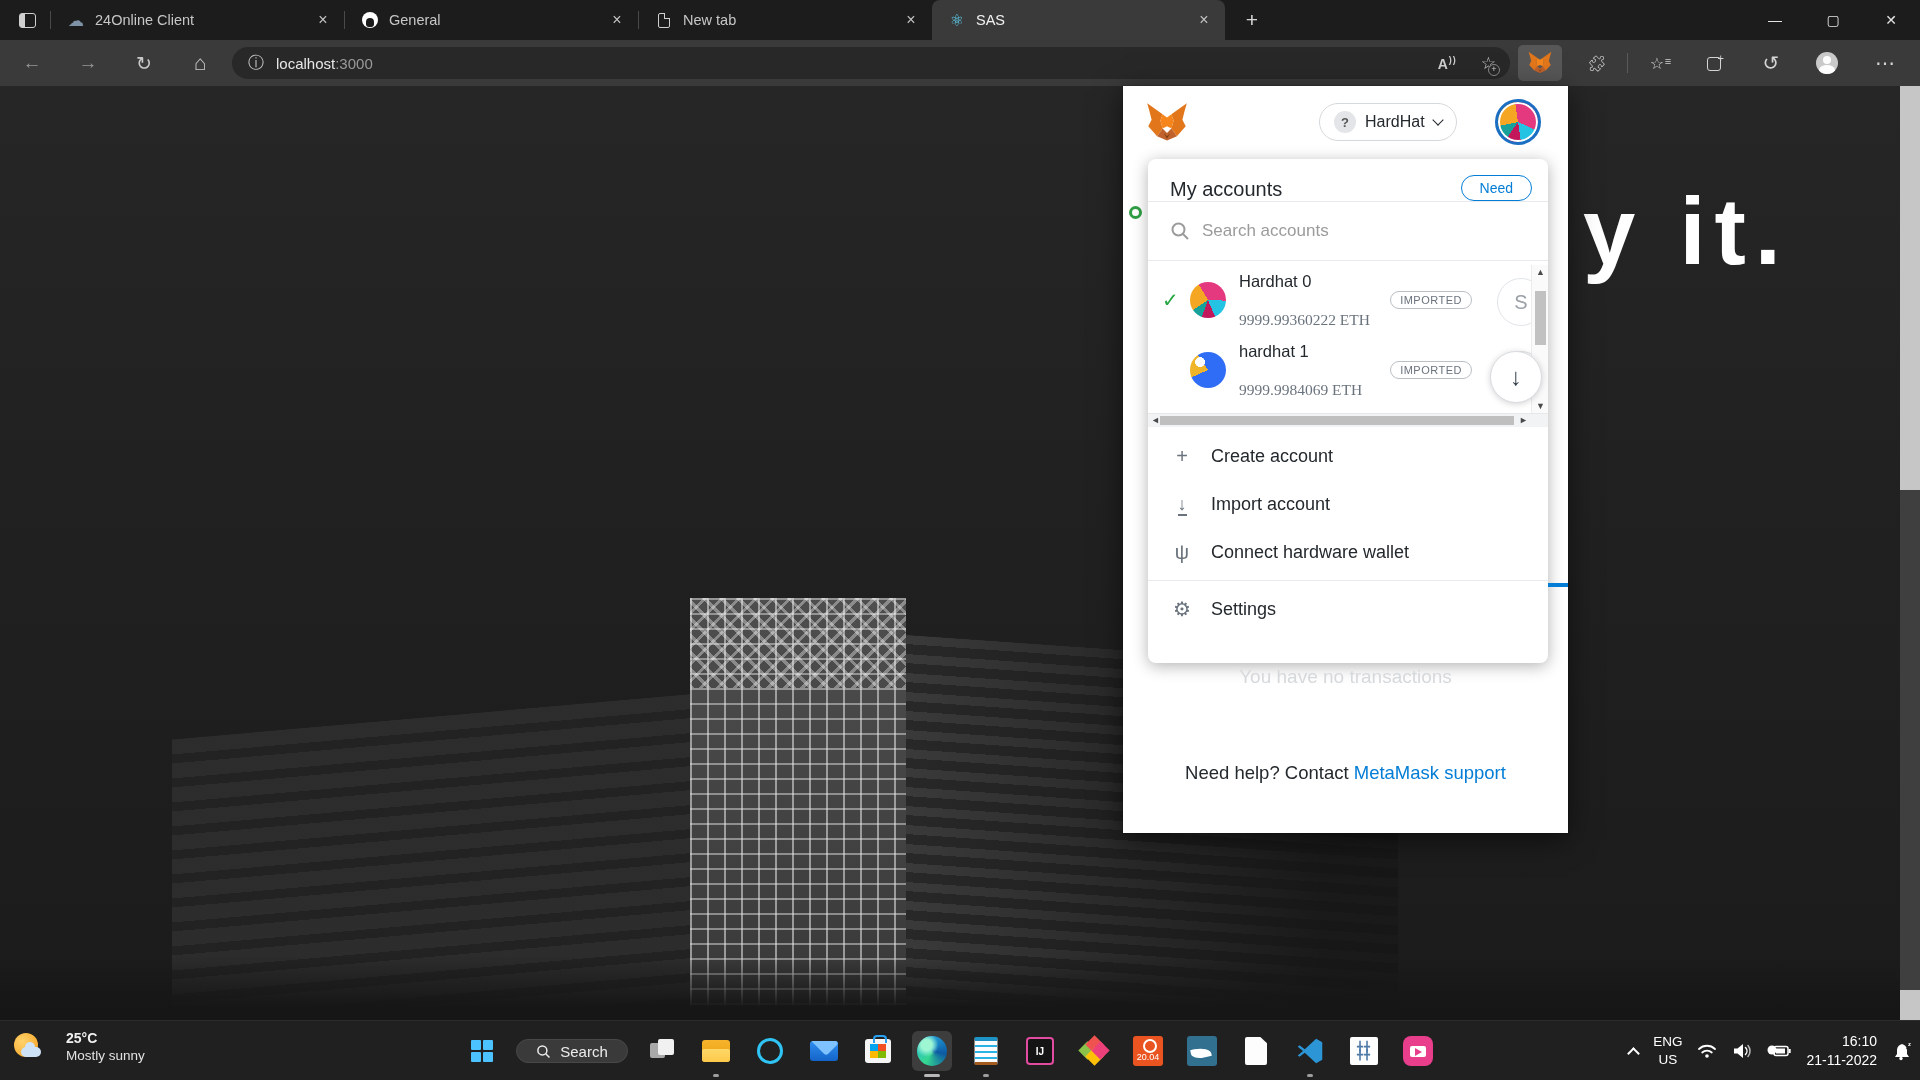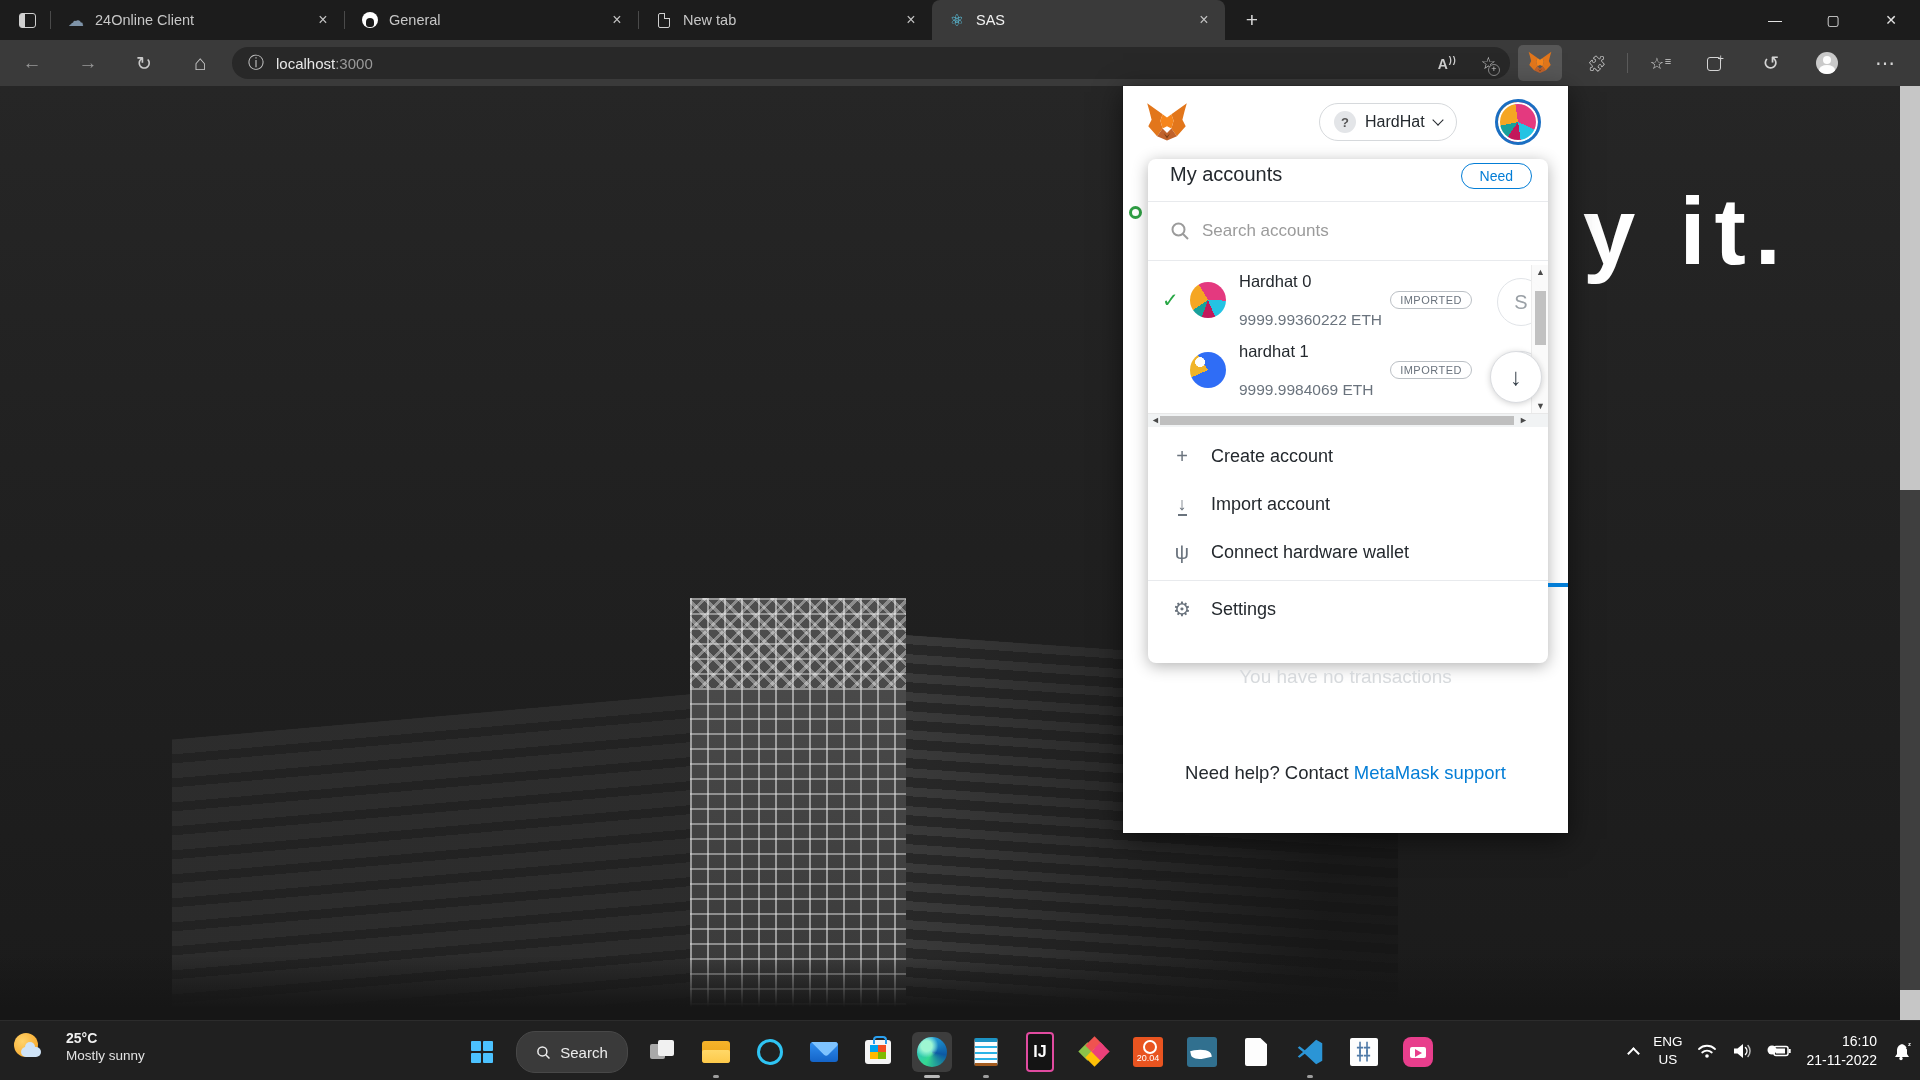--- a/index.html
+++ b/index.html
@@ -73,36 +73,36 @@
   
   .mm { position:absolute; left:1123px; top:86px; width:445px; height:747px; background:#fff; box-shadow:0 6px 26px rgba(0,0,0,.55), 0 0 0 1px rgba(0,0,0,.12); color:#24292e; }
   .mm-fox { position:absolute; left:22px; top:16px; }
   .net-pill { position:absolute; left:196px; top:17px; height:38px; border:1px solid #d6d9dc; border-radius:19px; display:flex; align-items:center; gap:9px; padding:0 14px; background:#fff; }
   .q-circle { width:22px; height:22px; border-radius:50%; background:#e3e5e8; color:#555; font-size:13px; font-weight:bold; display:grid; place-items:center; }
   .net-name { font-size:16px; color:#24292e; }
   .chev-down { width:8px; height:8px; border-right:1.8px solid #24292e; border-bottom:1.8px solid #24292e; transform:rotate(45deg); margin-top:-4px; }
   .mm-avatar { position:absolute; left:372px; top:13px; width:46px; height:46px; border-radius:50%; border:3px solid #1b6ec2; box-shadow:inset 0 0 0 2px #fff; background:conic-gradient(from 215deg,#18a09b 0 12%,#f5a623 12% 38%,#e4397f 38% 72%,#24c3e3 72% 88%,#c2185b 88% 100%); }
   .green-dot { position:absolute; left:6px; top:120px; width:13px; height:13px; border:3px solid #2f9e44; border-radius:50%; }
   .mm-card { position:absolute; left:25px; top:73px; width:400px; height:504px; background:#fff; border-radius:8px; box-shadow:0 3px 16px rgba(0,0,0,.3); overflow:hidden; }
-  .card-head { height:42px; display:flex; align-items:flex-start; padding:4px 16px 0 22px; }
+  .card-head { height:42px; display:flex; align-items:flex-end; padding:4px 16px 0 22px; }
   .card-title { font-size:20px; color:#24292e; }
   .lock-btn { margin-left:auto; border:1px solid #037dd6; color:#037dd6; background:#fff; border-radius:15px; padding:4px 18px; font-size:14px; font-family:inherit; }
   .search-row { height:60px; border-top:1px solid #e8eaed; border-bottom:1px solid #e8eaed; display:flex; align-items:center; gap:12px; padding:0 22px; }
   .mm-search { border:0; outline:none; flex:1; font-size:17px; color:#24292e; font-family:inherit; }
   .mm-search::placeholder { color:#9b9b9b; }
   .acct-list { position:relative; height:148px; }
   .acct-row { height:70px; display:flex; align-items:center; padding:0 14px; }
   .acct-row:first-child { margin-top:4px; }
   .check { width:28px; font-size:20px; color:#28a745; }
   .jazz { width:36px; height:36px; border-radius:50%; flex:none; }
   .jazz-1 { background:conic-gradient(from 200deg,#18a09b 0 10%,#f5a623 10% 36%,#e4397f 36% 70%,#24c3e3 70% 88%,#c2185b 88% 100%); }
   .jazz-2 { background:radial-gradient(circle at 28% 28%, #fdfdfd 0 13%, transparent 14%), conic-gradient(from 95deg,#2f6df6 0 42%,#f0b429 42% 64%,#2f6df6 64% 100%); }
   .acct-info { margin-left:13px; }
   .acct-name { font-size:16.5px; color:#24292e; }
-  .acct-bal { font-size:15.5px; color:#6a737d; margin-top:20px; }
+  .acct-bal { font-size:15.5px; color:#6a737d; margin-top:20px;font-family:Liberation Serif, serif; }
   .imported { margin-left:auto; margin-right:62px; border:1px solid #bbc0c5; border-radius:10px; padding:2px 9px; font-size:11px; letter-spacing:.5px; color:#6a737d; background:#fff; }
   .s-chip { position:absolute; right:3px; width:48px; height:48px; border:1px solid #e1e4e8; border-radius:50%; background:#fff; color:#9aa0a6; font-size:20px; display:grid; place-items:center; z-index:1; }
   .s-chip.r1 { top:13px; } .s-chip.r2 { top:86px; }
   .vsb { position:absolute; right:0; top:0; width:17px; height:148px; background:rgba(250,250,250,.94); border-left:1px solid #ececec; z-index:2; }
   .vsb-arrow { position:absolute; left:0; width:17px; text-align:center; font-size:9px; color:#4a4a4a; }
   .vsb-thumb { position:absolute; left:3px; top:26px; width:11px; height:54px; background:#c1c1c1; }
   .down-btn { position:absolute; left:342px; top:192px; width:52px; height:52px; border-radius:50%; background:#fff; border:1px solid #dadce0; box-shadow:0 1px 6px rgba(0,0,0,.18); display:grid; place-items:center; font-size:24px; color:#37414b; z-index:4; }
   .hsb { height:14px; background:#f1f3f4; border-top:1px solid #e8e8e8; position:relative; }
   .hsb-thumb { position:absolute; left:12px; right:34px; top:2px; height:9px; background:#bfbfbf; }
   .hsb-arrow { position:absolute; top:1px; font-size:9px; color:#4a4a4a; }
@@ -129,36 +129,36 @@
   .w-cloud::before { content:''; position:absolute; left:4px; top:-5px; width:10px; height:10px; border-radius:50%; background:#cfe3f7; }
   .w-temp { font-size:14px; font-weight:700; line-height:1.25; }
   .w-cond { font-size:13.5px; color:#e2e2e2; line-height:1.25; }
   .tb-center { position:absolute; left:462px; top:10px; display:flex; align-items:center; gap:14px; }
   .tb-app { width:40px; height:40px; border-radius:6px; display:grid; place-items:center; position:relative; }
   .tb-app.open::after { content:''; position:absolute; bottom:-6px; left:50%; transform:translateX(-50%); width:6px; height:3px; border-radius:2px; background:#9d9d9d; }
   .tb-app.edge-active { background:#3d3d3d; }
   .tb-app.edge-active::after { content:''; position:absolute; bottom:-6px; left:50%; transform:translateX(-50%); width:16px; height:3px; border-radius:2px; background:#b8b8b8; }
   .win-grid { width:22px; height:22px; display:grid; grid-template-columns:10px 10px; grid-template-rows:10px 10px; gap:2px; }
   .win-grid i { background:#4cc2ff; border-radius:1px; }
-  .tb-search { width:112px; height:42px; background:#3a3a3a; border:1px solid #484848; border-radius:19px; display:flex; align-items:center; justify-content:center; gap:9px; color:#ececec; font-size:15px; }
+  .tb-search { width:112px; height:24px; background:#3a3a3a; border:1px solid #484848; border-radius:19px; display:flex; align-items:center; justify-content:center; gap:9px; color:#ececec; font-size:15px; }
   .taskview-i { width:24px; height:24px; position:relative; }
   .taskview-i::before { content:''; position:absolute; left:0; top:4px; width:15px; height:15px; background:#a9a9a9; border-radius:2px; }
   .taskview-i::after { content:''; position:absolute; right:0; top:0; width:16px; height:16px; background:#f1f1f1; border-radius:2px; }
   .folder-i { width:28px; height:22px; position:relative; }
   .folder-i::before { content:''; position:absolute; inset:0; background:linear-gradient(180deg,#f6b32b,#eda213); border-radius:3px; }
   .folder-i::after { content:''; position:absolute; left:0; bottom:0; width:28px; height:13px; background:linear-gradient(180deg,#ffd868,#fdc94a); border-radius:2px 2px 3px 3px; }
   .alexa-i { width:26px; height:26px; border-radius:50%; border:3.2px solid #2fc4f3; }
   .mail-i { width:28px; height:20px; background:linear-gradient(180deg,#2f8ef0,#1464c8); border-radius:3px; position:relative; overflow:hidden; }
   .mail-i::before { content:''; position:absolute; left:2px; top:-9px; width:24px; height:18px; background:#7ec3ff; transform:rotate(45deg); border-radius:3px; }
   .store-i { width:26px; height:24px; background:#f5f5f5; border-radius:3px; position:relative; }
   .store-i::before { content:''; position:absolute; left:8px; top:-4px; width:10px; height:6px; border:2px solid #2aa0f0; border-bottom:0; border-radius:4px 4px 0 0; }
   .store-i::after { content:''; position:absolute; left:5px; top:5px; width:16px; height:14px; background:conic-gradient(#f25022 0 25%, #7fba00 0 50%, #ffb900 0 75%, #00a4ef 0); gap:1px; }
   .edge-i { width:30px; height:30px; border-radius:50%; background:radial-gradient(circle at 32% 30%, #9ef7d2 0 18%, transparent 40%), conic-gradient(from 210deg,#35d890,#2bb3e6 35%,#0c59a4 70%,#35d890); }
   .npp-i { width:24px; height:28px; background:repeating-linear-gradient(180deg,#fdfdfd 0 4px,#2bb3e6 4px 6px); border:1px solid #8a8a8a; border-top:4px solid #1c93c4; border-bottom:3px solid #a35b1e; border-radius:2px; }
-  .ij-i { width:28px; height:40px; background:#141414; border-radius:4px; color:#fff; font-size:16px; font-weight:700; display:grid; place-items:center; box-shadow:inset 0 0 0 2px #e14ba0; }
+  .ij-i { width:28px; height:28px; background:#141414; border-radius:4px; color:#fff; font-size:10px; font-weight:700; display:grid; place-items:center; box-shadow:inset 0 0 0 2px #e14ba0; }
   .git-i { width:26px; height:26px; position:relative; }
   .git-i i { position:absolute; width:13px; height:13px; transform:rotate(45deg); }
   .git-i .g1 { left:0; top:6px; background:#8bc34a; }
   .git-i .g2 { left:7px; top:0; background:#ef5350; }
   .git-i .g3 { left:7px; top:12px; background:#ffc107; }
   .git-i .g4 { left:13px; top:6px; background:#ec407a; }
   .ubuntu-i { width:30px; height:30px; background:#e95420; border-radius:3px; color:#fff; display:grid; place-items:center; position:relative; font-size:9px; padding-top:12px; }
   .ubuntu-i::before { content:''; position:absolute; top:3px; left:10px; width:10px; height:10px; border:2px solid #fff; border-radius:50%; }
   .mysql-i { width:30px; height:30px; background:#31708f; border-radius:3px; position:relative; overflow:hidden; }
   .mysql-i::before { content:''; position:absolute; left:4px; top:12px; width:20px; height:10px; background:#fff; border-radius:0 80% 0 60%; transform:rotate(-12deg); }

